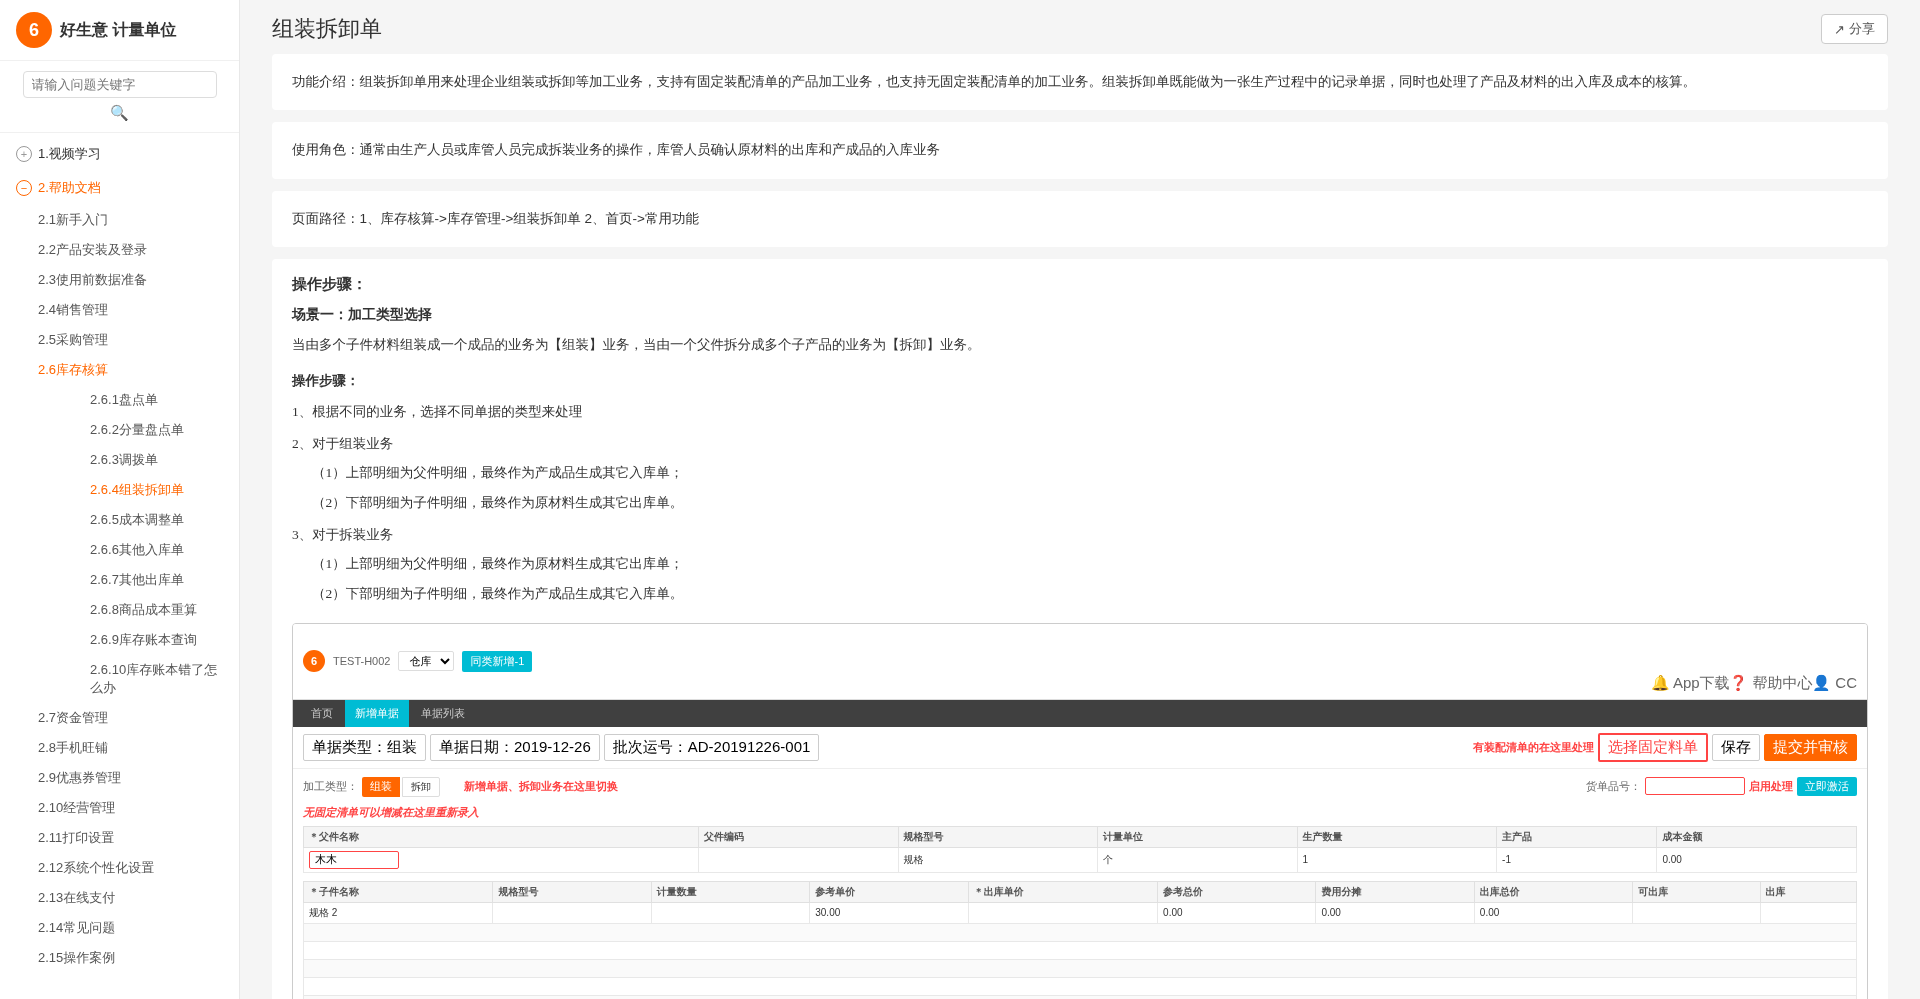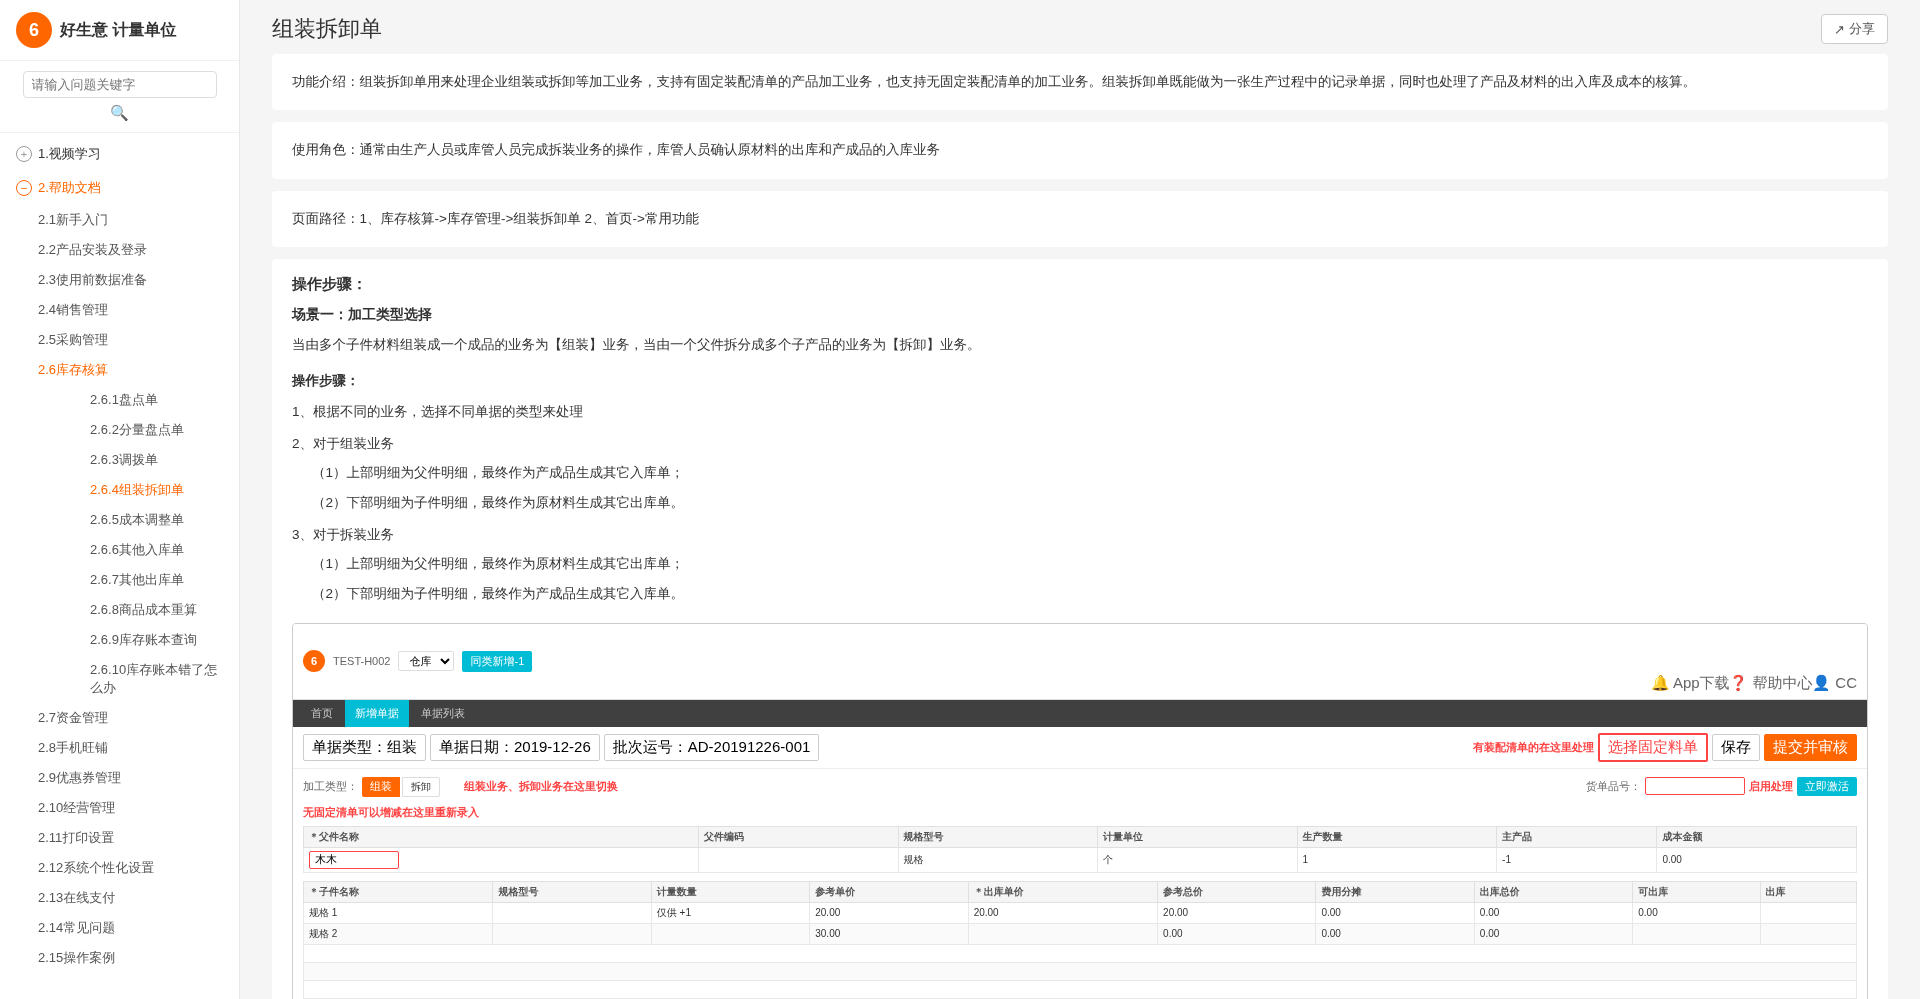--- a/index.html
+++ b/index.html
@@ -154,21 +154,21 @@
 
     .scene-title {
       font-size: 14px;
       font-weight: bold;
       margin-bottom: 8px;
       color: #333;
     }
 
     .content-text { font-size: 13.5px; line-height: 1.9; color: #333; margin-bottom: 6px; }
 
-    .step-item { margin-bottom: 4px; font-size: 13.5px; line-height: 1.9; color: #333; }
+    .step-item { margin-bottom: 4px; font-size: 13.5px; line-height: 1.9; color: #333; font-family: Liberation Serif, serif; }
     .bold { font-weight: bold; }
 
     
     .screenshot-container {
       background: #e8e8e8;
       border: 1px solid #ccc;
       border-radius: 4px;
       margin-top: 12px;
       overflow: hidden;
       position: relative;
@@ -376,31 +376,31 @@
           </div>
 
           <div class="mock-content">
             <div style="display:flex; gap:32px; align-items:flex-start; margin-bottom:8px;">
               <div style="display:flex; align-items:center; gap:4px; font-size:11px;">
                 <span style="color:#666;">加工类型：</span>
                 <div style="display:flex; gap:2px;">
                   <button style="background:#ff6600; color:#fff; border:none; padding:2px 8px; font-size:11px; border-radius:2px 0 0 2px;">组装</button>
                   <button style="background:#fff; border:1px solid #ddd; color:#333; padding:2px 8px; font-size:10px; border-radius:0 2px 2px 0;">拆卸</button>
                 </div>
-                <span style="color:#f44; font-size:11px; font-weight:bold; margin-left:20px;">组装业务、拆卸业务在这里切换</span>
+                <span style="color:#f44; font-size:11px; font-weight:bold; margin-left:20px;">新增单据、拆卸业务在这里切换</span>
               </div>
               <div style="margin-left:auto; display:flex; align-items:center; gap:4px; font-size:11px;">
                 <span style="color:#666;">货单品号：</span>
                 <input class="mock-input red-border" value="" style="width: 100px;">
                 <span style="color:#f44; font-size:11px; font-weight:bold;">启用处理</span>
                 <button style="background:#00bcd4; color:#fff; border:none; padding:2px 8px; font-size:11px; border-radius:2px;">立即激活</button>
               </div>
             </div>
 
-            <div style="font-size:11px; color:#f44; font-weight:bold; margin-bottom:6px;">无固定清单可以增减在这里重新录入</div>
+            <div style="font-size:11px; color:#f44; font-weight:bold; margin-bottom:6px;font-style:italic;">无固定清单可以增减在这里重新录入</div>
 
             <table class="mock-table">
               <thead>
                 <tr>
                   <th>＊父件名称</th>
                   <th>父件编码</th>
                   <th>规格型号</th>
                   <th>计量单位</th>
                   <th>生产数量</th>
                   <th>主产品</th>
@@ -430,32 +430,20 @@
                   <th>＊出库单价</th>
                   <th>参考总价</th>
                   <th>费用分摊</th>
                   <th>出库总价</th>
                   <th>可出库</th>
                   <th>出库</th>
                 </tr>
               </thead>
               <tbody>
                 <tr>
-                  <td>规格 1</td>
-                  <td></td>
-                  <td>仅供 +1</td>
-                  <td>20.00</td>
-                  <td>20.00</td>
-                  <td>20.00</td>
-                  <td>0.00</td>
-                  <td>0.00</td>
-                  <td>0.00</td>
-                  <td></td>
-                </tr>
-                <tr>
                   <td>规格 2</td>
                   <td></td>
                   <td></td>
                   <td>30.00</td>
                   <td></td>
                   <td>0.00</td>
                   <td>0.00</td>
                   <td>0.00</td>
                   <td></td>
                   <td></td>

